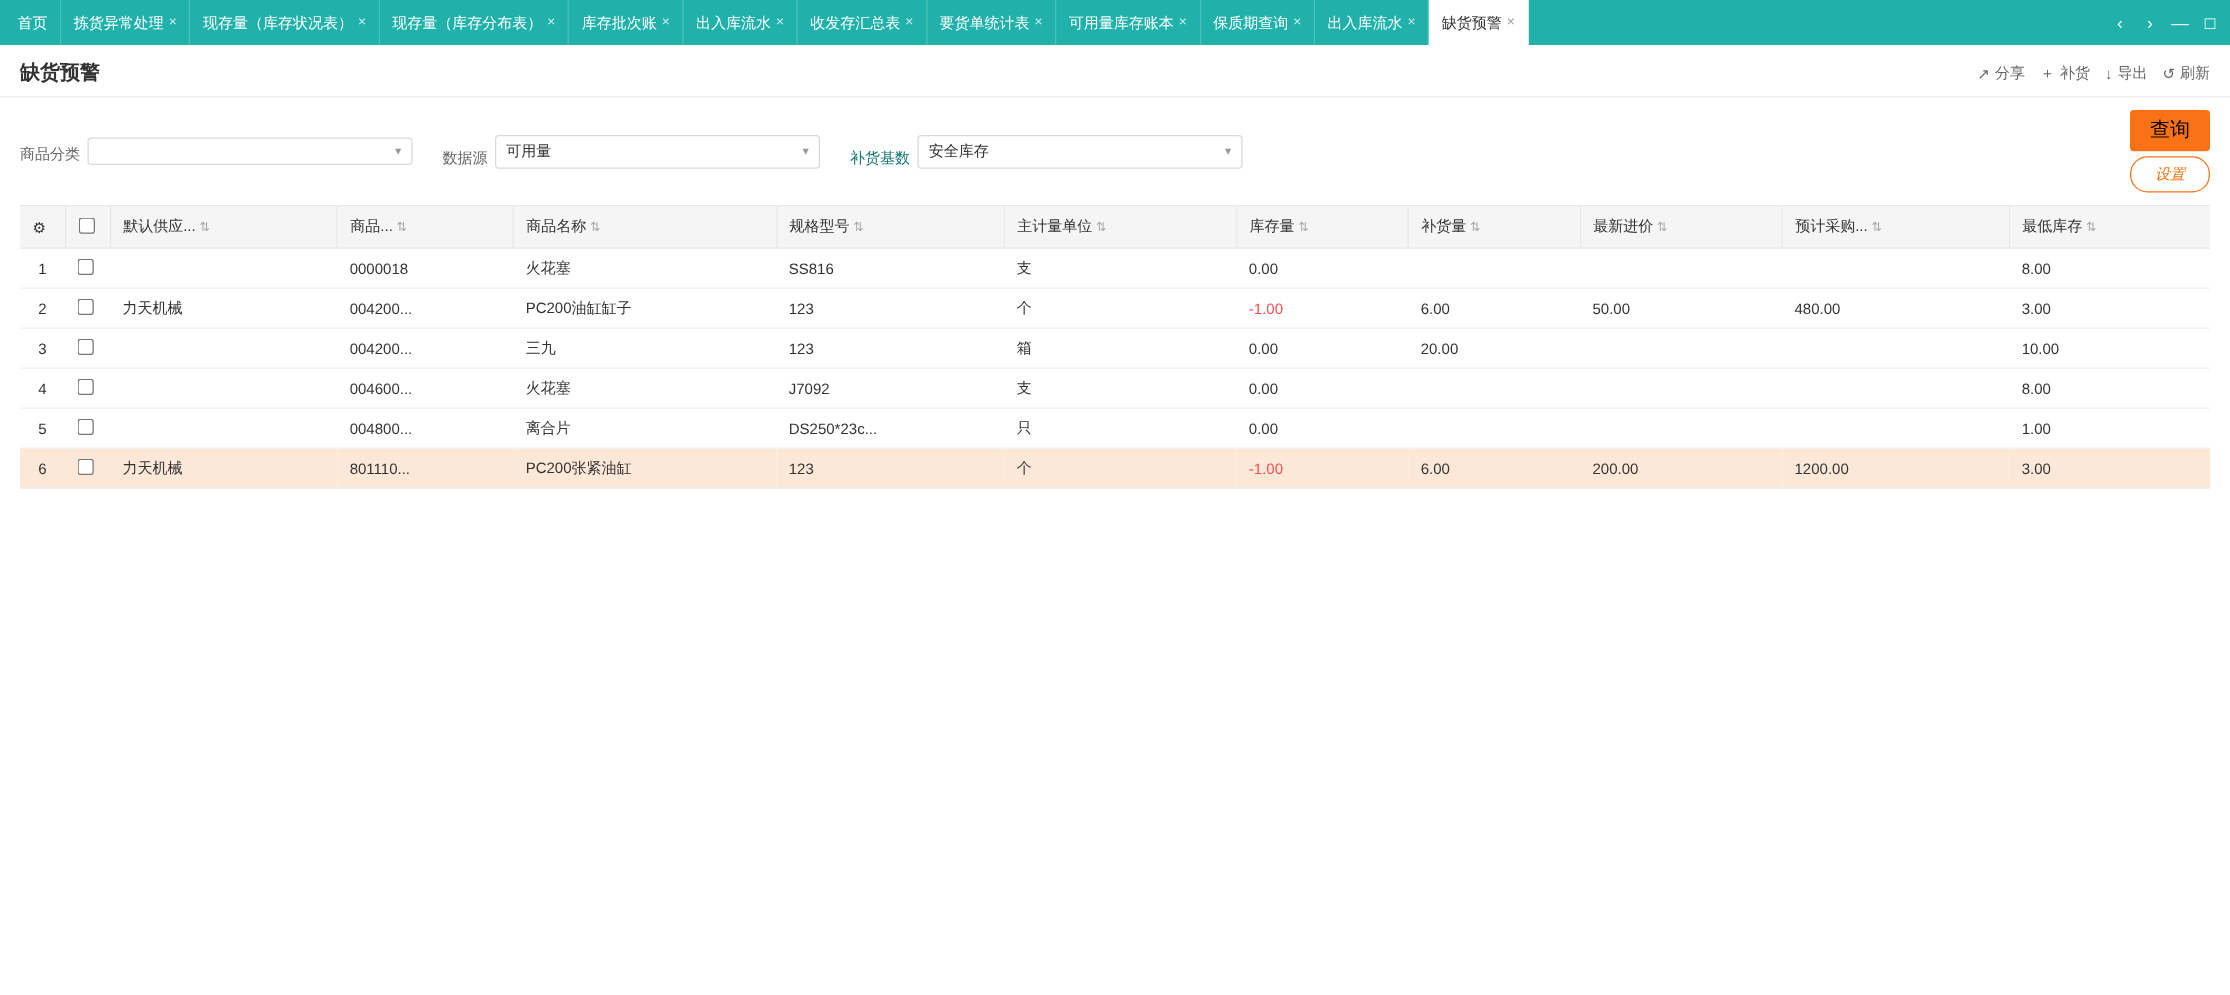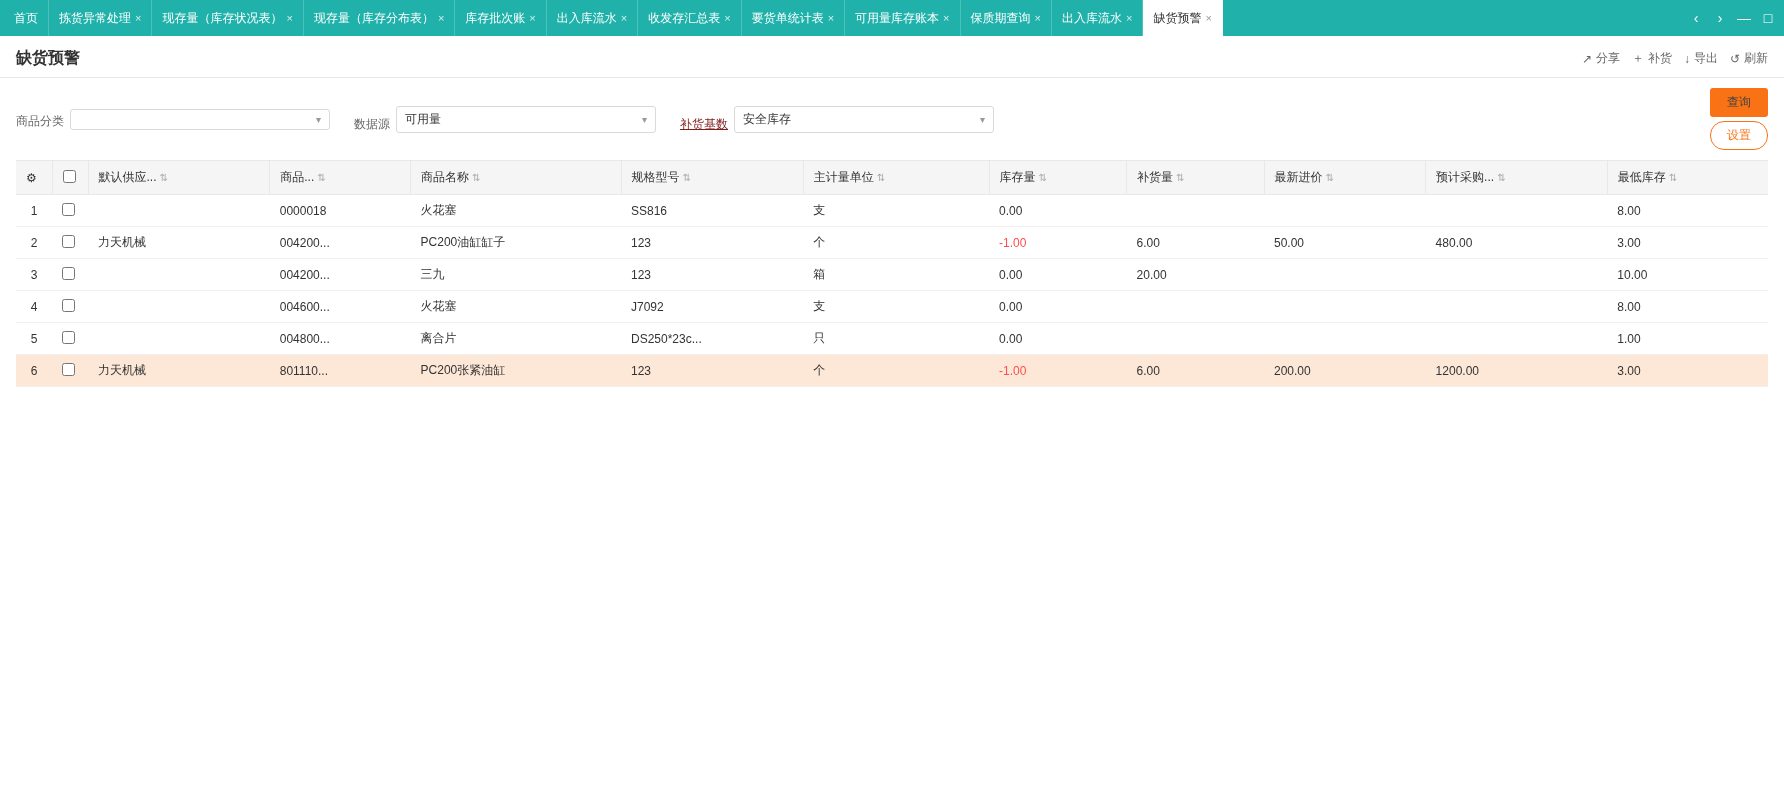--- a/index.html
+++ b/index.html
@@ -90,35 +90,36 @@
       white-space: nowrap;
     }
     .chevron-down {
       color: #999;
       font-size: 10px;
     }
 
     
     .btn-query {
       background: #f97316;
-      color: #404040;
+      color: #000000;
       border: none;
       border-radius: 3px;
       padding: 6px 16px;
       cursor: pointer;
-      font-size: 12px;
+      font-size: 16px;
     }
     .btn-settings {
       background: #fff;
       color: #f97316;
       border: 1px solid #f97316;
       border-radius: 14px;
       padding: 5px 16px;
       cursor: pointer;
       font-size: 12px;
+      font-style: italic;
     }
 
     .filter-buttons {
       display: flex;
       flex-direction: column;
       gap: 4px;
       margin-left: auto;
     }
 
     
@@ -192,21 +193,21 @@
       border: 1px solid #d9d9d9;
       border-radius: 3px;
       padding: 4px 8px;
       cursor: pointer;
       background: #fff;
       min-width: 180px;
       justify-content: space-between;
     }
     .select-box-medium { min-width: 260px; }
 
-    .补货基数-label { color: #7f1d1d; text-decoration: underline; }
+    .补货基数-label { color: #0f766e; }
 
   </style>
 </head>
 <body>
 
 <div class="tab-bar">
 
   <div class="tab-item">
     <span>首页</span>
   </div>

